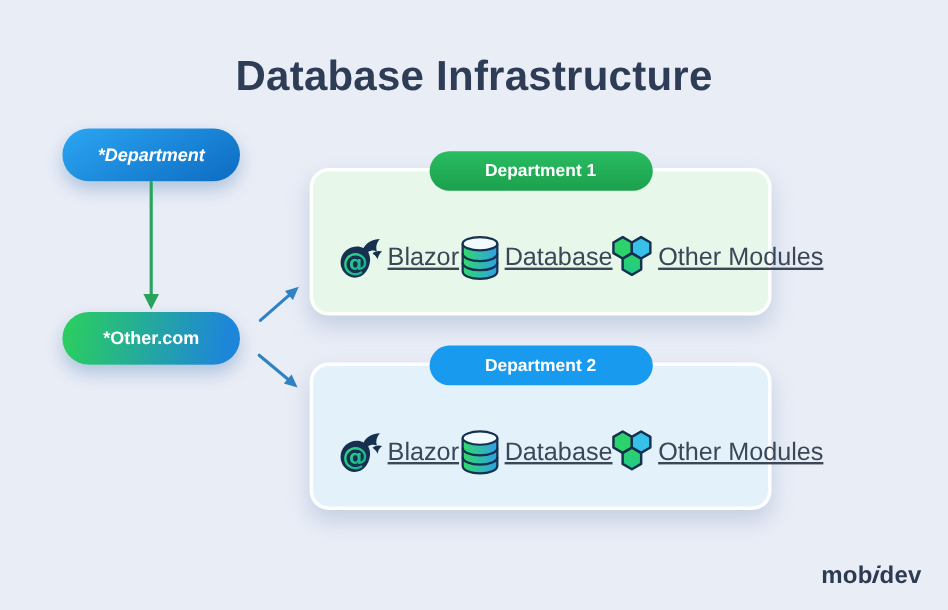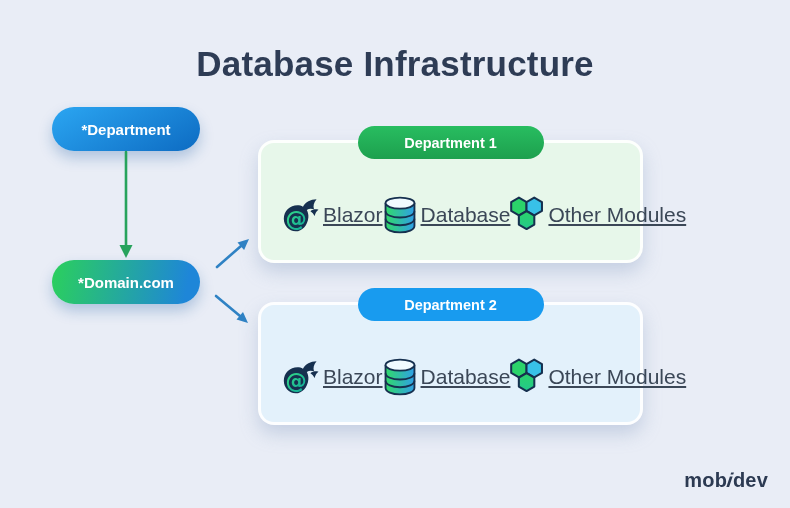--- a/index.html
+++ b/index.html
@@ -17,21 +17,21 @@
     color:var(--title-color);letter-spacing:.2px;
   }
 
   
   .pill{
     position:absolute;left:52px;width:148px;height:44px;
     border-radius:22px;display:flex;align-items:center;justify-content:center;
     color:#fff;font-size:15px;font-weight:700;
     box-shadow:0 7px 14px rgba(24,90,160,.28);
   }
-  .pill-department{top:107px;background:linear-gradient(150deg,var(--pill-blue-start) 0%,var(--pill-blue-end) 100%);}
+  .pill-department{top:107px;background:linear-gradient(150deg,var(--pill-blue-start) 0%,var(--pill-blue-end) 100%);font-style:italic;}
   .pill-domain{top:260px;background:linear-gradient(100deg,var(--domain-green) 0%,var(--domain-blue) 90%);}
 
   
   .arrows{position:absolute;left:0;top:0;width:790px;height:508px;pointer-events:none;}
   .ln-green{stroke:var(--arrow-green);stroke-width:2.6;stroke-linecap:round;}
   .fl-green{fill:var(--arrow-green);}
   .ln-blue{stroke:var(--arrow-blue);stroke-width:2.6;stroke-linecap:round;}
   .fl-blue{fill:var(--arrow-blue);}
 
   
@@ -87,21 +87,21 @@
 
 <div class="canvas">
 
   <h1 class="title">Database Infrastructure</h1>
 
   <div class="pill pill-department">
     <span>*Department</span>
   </div>
 
   <div class="pill pill-domain">
-    <span>*Domain.com</span>
+    <span>*Other.com</span>
   </div>
 
   <svg class="arrows" viewBox="0 0 790 508" aria-hidden="true">
     <g>
       <line class="ln-green" x1="126" y1="152" x2="126" y2="245"></line>
       <polygon class="fl-green" points="119.5,245 132.5,245 126,258"></polygon>
     </g>
     <g>
       <line class="ln-blue" x1="217" y1="267" x2="241" y2="246"></line>
       <polygon class="fl-blue" points="249,239 244.1,250 237.5,242.5"></polygon>

